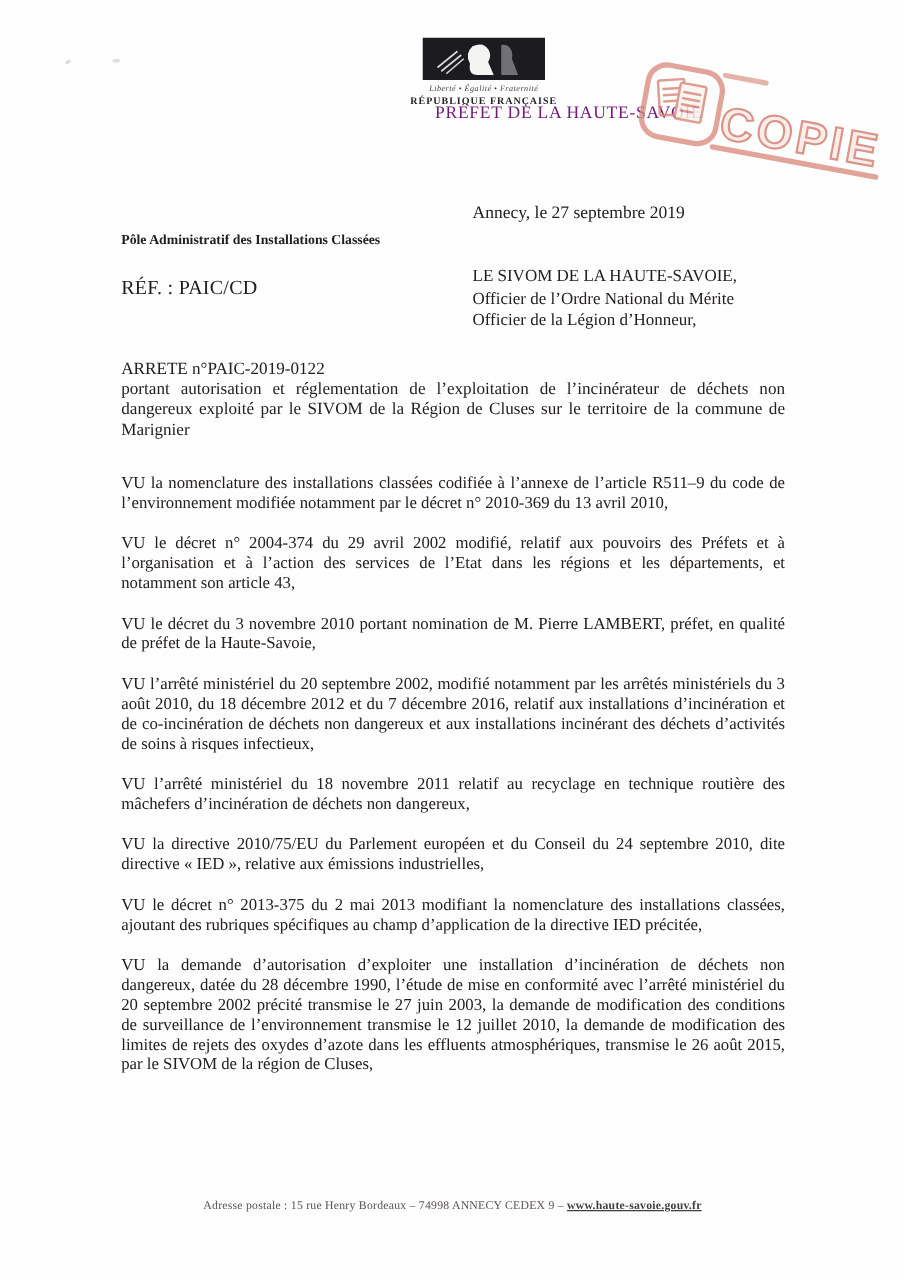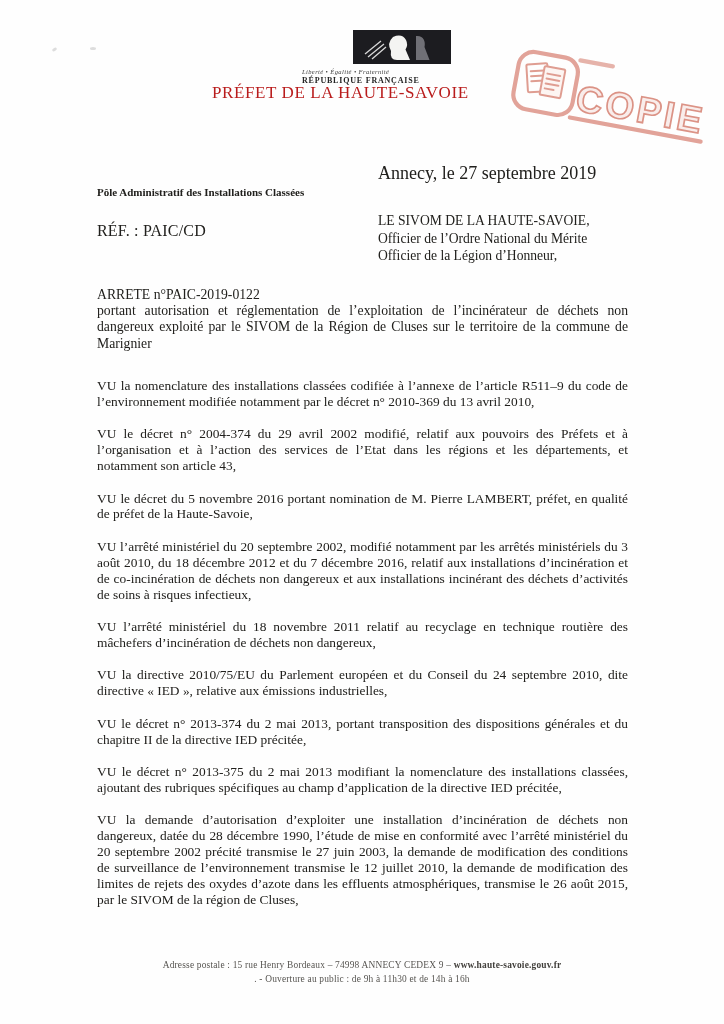--- a/index.html
+++ b/index.html
@@ -9,37 +9,37 @@
     height: 1024px;
     background: #fefefe;
     font-family: "Liberation Serif", "DejaVu Serif", serif;
     color: #21201d;
     overflow: hidden;
   }
 
   
   .letterhead {
     position: absolute;
-    left: 302px; top: 30px; width: 200px;
-    text-align: left;
+    left: 287px; top: 30px; width: 200px;
+    text-align: center;
   }
   .marianne-svg { display: block; margin: 0 auto 2px auto; }
   .motto {
     font-size: 6.5px; letter-spacing: 0.4px; color: #3a3a3a;
     font-style: italic; line-height: 8px;
   }
   .republic {
     font-size: 8px; font-weight: bold; letter-spacing: 0.8px;
     color: #242424; line-height: 10px;
   }
   .prefecture-line {
     position: absolute;
     left: 212px; top: 83px; width: 350px;
-    text-align: left;
-    font-size: 17px; letter-spacing: 0.6px; color: #b91c1c;
+    text-align: right;
+    font-size: 14px; letter-spacing: 0.6px; color: #701a75;
   }
 
   
   .copy-stamp {
     position: absolute;
     left: 514px; top: 42px;
     width: 205px; height: 100px;
     transform: rotate(10.5deg);
     transform-origin: 10px 10px;
     opacity: 0.92;
@@ -50,21 +50,21 @@
   .speck {
     position: absolute; border-radius: 50%;
     background: rgba(70,70,70,0.18);
   }
   .speck-1 { left: 52px; top: 48px; width: 5px; height: 3px; transform: rotate(-30deg); }
   .speck-2 { left: 90px; top: 47px; width: 6px; height: 3px; }
 
   
   .place-date {
     position: absolute; left: 378px; top: 163px;
-    font-size: 18px;
+    font-size: 14px;
   }
   .service-line {
     position: absolute; left: 97px; top: 186px;
     font-size: 11px; font-weight: bold;
   }
   .ref-line {
     position: absolute; left: 97px; top: 222px;
     font-size: 16px; letter-spacing: 0.2px;
   }
   .author-block {
@@ -92,20 +92,21 @@
 
   
   .page-footer {
     position: absolute; left: 0; top: 959px; width: 724px;
     text-align: center;
     font-size: 9.4px; line-height: 13.5px;
     color: #565450; letter-spacing: 0.2px;
   }
   .footer-url {
     font-weight: bold;
+    text-decoration: underline;
     color: #403e3a;
     cursor: pointer;
   }
 </style>
 </head>
 <body>
 
 <div class="page">
 
   <div class="speck speck-1"></div>
@@ -159,27 +160,25 @@
   </div>
 
   <div class="title-block">
     <div>ARRETE n°PAIC-2019-0122</div>
     <div class="title-subject">portant autorisation et réglementation de l’exploitation de l’incinérateur de déchets non dangereux exploité par le SIVOM de la Région de Cluses sur le territoire de la commune de Marignier</div>
   </div>
 
   <div class="recitals">
     <p>VU la nomenclature des installations classées codifiée à l’annexe de l’article R511–9 du code de l’environnement modifiée notamment par le décret n° 2010-369 du 13 avril 2010,</p>
     <p>VU le décret n° 2004-374 du 29 avril 2002 modifié, relatif aux pouvoirs des Préfets et à l’organisation et à l’action des services de l’Etat dans les régions et les départements, et notamment son article 43,</p>
-    <p>VU le décret du 5 novembre 2016 portant nomination de M. Pierre LAMBERT, préfet, en qualité de préfet de la Haute-Savoie,</p>
+    <p>VU le décret du 3 novembre 2010 portant nomination de M. Pierre LAMBERT, préfet, en qualité de préfet de la Haute-Savoie,</p>
     <p>VU l’arrêté ministériel du 20 septembre 2002, modifié notamment par les arrêtés ministériels du 3 août 2010, du 18 décembre 2012 et du 7 décembre 2016, relatif aux installations d’incinération et de co-incinération de déchets non dangereux et aux installations incinérant des déchets d’activités de soins à risques infectieux,</p>
     <p>VU l’arrêté ministériel du 18 novembre 2011 relatif au recyclage en technique routière des mâchefers d’incinération de déchets non dangereux,</p>
     <p>VU la directive 2010/75/EU du Parlement européen et du Conseil du 24 septembre 2010, dite directive « IED », relative aux émissions industrielles,</p>
-    <p>VU le décret n° 2013-374 du 2 mai 2013, portant transposition des dispositions générales et du chapitre II de la directive IED précitée,</p>
     <p>VU le décret n° 2013-375 du 2 mai 2013 modifiant la nomenclature des installations classées, ajoutant des rubriques spécifiques au champ d’application de la directive IED précitée,</p>
     <p>VU la demande d’autorisation d’exploiter une installation d’incinération de déchets non dangereux, datée du 28 décembre 1990, l’étude de mise en conformité avec l’arrêté ministériel du 20 septembre 2002 précité transmise le 27 juin 2003, la demande de modification des conditions de surveillance de l’environnement transmise le 12 juillet 2010, la demande de modification des limites de rejets des oxydes d’azote dans les effluents atmosphériques, transmise le 26 août 2015, par le SIVOM de la région de Cluses,</p>
   </div>
 
   <div class="page-footer">
     <div><span>Adresse postale : 15 rue Henry Bordeaux – 74998 ANNECY CEDEX 9 – </span><span class="footer-url">www.haute-savoie.gouv.fr</span></div>
-    <div>. - Ouverture au public : de 9h à 11h30 et de 14h à 16h</div>
   </div>
 
 </div>
 
 </body></html>

